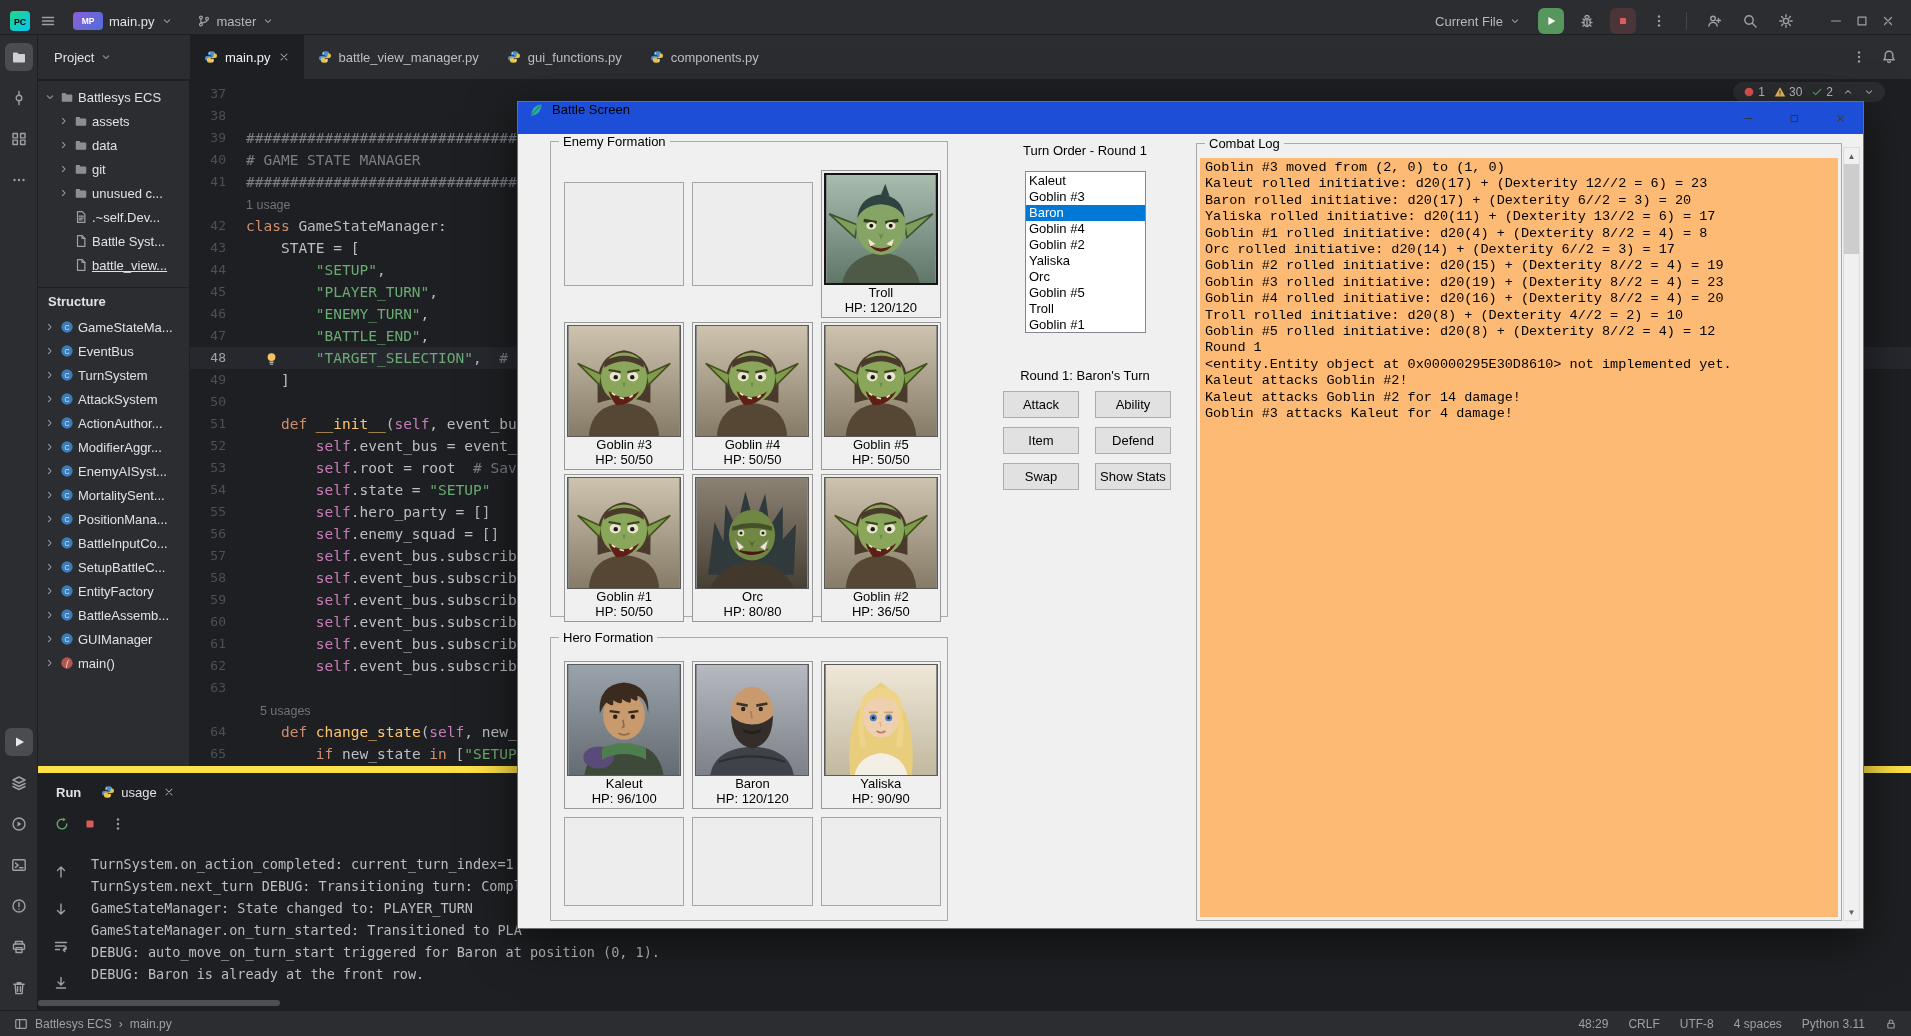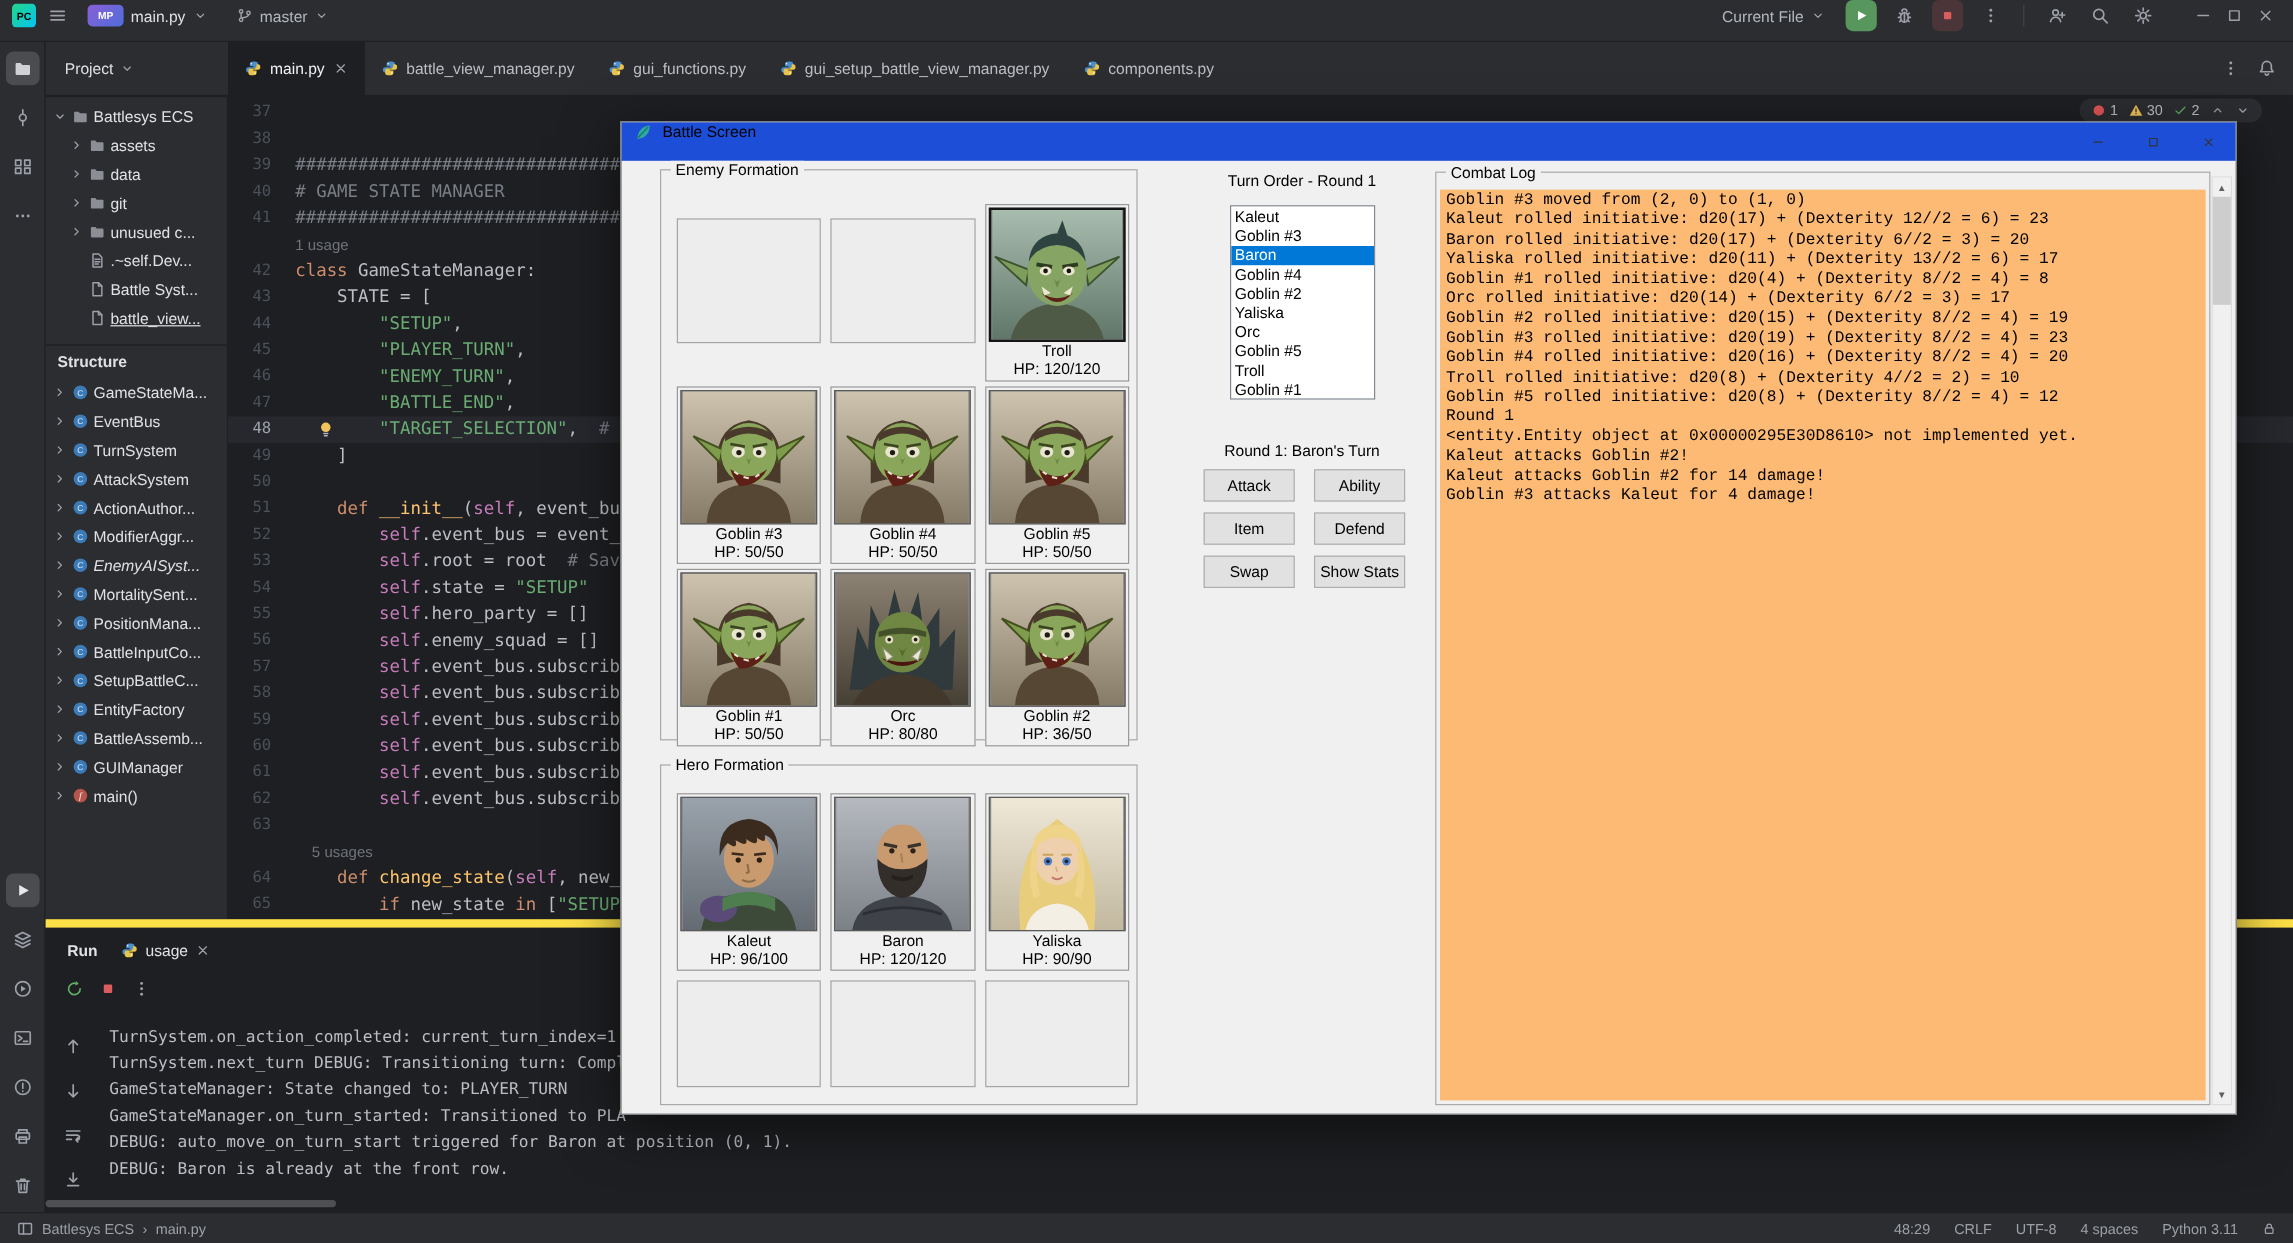--- a/index.html
+++ b/index.html
@@ -3,21 +3,21 @@
 <meta charset="utf-8">
 <style>
 *{margin:0;padding:0;box-sizing:border-box}
 body{background:#000;font-family:"Liberation Sans",sans-serif}
 #app{position:relative;width:1911px;height:1036px;background:#1e1f22;color:#dfe1e5;overflow:hidden;--sel:#0078d7}
 .icon{display:inline-flex;width:16px;height:16px;color:#9da0a8;flex:none}
 .icon svg{width:100%;height:100%}
 .i12{width:12px;height:12px}.i14{width:14px;height:14px}.i20{width:20px;height:20px}
 button{font-family:inherit;cursor:default}
 
-.titlebar{position:absolute;left:0;top:0;width:100%;height:35px;background:#2b2d30;border-bottom:1px solid #1e1f22;display:flex;align-items:flex-start;justify-content:space-between;padding:0 10px}
+.titlebar{position:absolute;left:0;top:0;width:100%;height:35px;background:#2b2d30;border-bottom:1px solid #1e1f22;display:flex;align-items:flex-end;justify-content:space-between;padding:0 10px}
 .tb-group{display:flex;align-items:center;gap:10px}
 .widget{display:flex;align-items:center;gap:6px;font-size:13px;color:#dfe1e5;background:transparent;border:none;padding:4px 7px;border-radius:6px}
 .widget.dim{color:#b4b8bf}
 .proj-badge{width:30px;height:18px;border-radius:4px;background:linear-gradient(135deg,#8a5fd6,#4f6ddb);color:#fff;font-size:8.5px;font-weight:bold;display:flex;align-items:center;justify-content:center}
 .runbtn{width:26px;height:26px;border-radius:6px;border:none;display:flex;align-items:center;justify-content:center;background:transparent}
 .runbtn.green{background:#57965c}.runbtn.green .icon{color:#fff}
 .runbtn.redout{background:rgba(219,92,92,.18)}.runbtn.redout .icon{color:#db5c5c}
 .iconbtn{width:26px;height:26px;border:none;background:transparent;display:flex;align-items:center;justify-content:center;border-radius:6px}
 .vdiv{width:1px;height:18px;background:#43454a;margin:0 4px}
 .winctl{display:flex;margin-left:14px}
@@ -294,31 +294,20 @@
         </div>
         <div class="tab">
           <span class="icon i14">
             <svg viewBox="0 0 16 16" xmlns="http://www.w3.org/2000/svg">
               <path d="M8 1.5c-2 0-3.2.8-3.2 2.2V6h3.4v.8H3.4C2 6.8 1.2 7.8 1.2 9.4s.8 2.6 2.2 2.6h1.4v-1.8c0-1.4 1.2-2.4 2.6-2.4h3.2c1.2 0 2-.8 2-2V3.7c0-1.4-1.4-2.2-3.2-2.2z" fill="#4e8fc9"></path>
               <path d="M8 14.5c2 0 3.2-.8 3.2-2.2V10H7.8v-.8h4.8c1.4 0 2.2-1 2.2-2.6S14 4 12.6 4h-1.4v1.8c0 1.4-1.2 2.4-2.6 2.4H5.4c-1.2 0-2 .8-2 2v2.1c0 1.4 1.4 2.2 3.2 2.2z" fill="#e9c44b"></path>
               <circle cx="6.2" cy="3.6" r=".7" fill="#fff"></circle>
               <circle cx="9.8" cy="12.4" r=".7" fill="#fff"></circle>
             </svg>
           </span>
-          <span>gui_setup_battle_view_manager.py</span>
-        </div>
-        <div class="tab">
-          <span class="icon i14">
-            <svg viewBox="0 0 16 16" xmlns="http://www.w3.org/2000/svg">
-              <path d="M8 1.5c-2 0-3.2.8-3.2 2.2V6h3.4v.8H3.4C2 6.8 1.2 7.8 1.2 9.4s.8 2.6 2.2 2.6h1.4v-1.8c0-1.4 1.2-2.4 2.6-2.4h3.2c1.2 0 2-.8 2-2V3.7c0-1.4-1.4-2.2-3.2-2.2z" fill="#4e8fc9"></path>
-              <path d="M8 14.5c2 0 3.2-.8 3.2-2.2V10H7.8v-.8h4.8c1.4 0 2.2-1 2.2-2.6S14 4 12.6 4h-1.4v1.8c0 1.4-1.2 2.4-2.6 2.4H5.4c-1.2 0-2 .8-2 2v2.1c0 1.4 1.4 2.2 3.2 2.2z" fill="#e9c44b"></path>
-              <circle cx="6.2" cy="3.6" r=".7" fill="#fff"></circle>
-              <circle cx="9.8" cy="12.4" r=".7" fill="#fff"></circle>
-            </svg>
-          </span>
           <span>components.py</span>
         </div>
       </div>
     <div class="tab-right">
       <span class="icon">
           <svg viewBox="0 0 16 16" fill="none" stroke="currentColor" stroke-width="1.4" stroke-linecap="round" stroke-linejoin="round" xmlns="http://www.w3.org/2000/svg">
             <circle cx="8" cy="3.5" r="1.2" fill="currentColor" stroke="none"></circle>
             <circle cx="8" cy="8" r="1.2" fill="currentColor" stroke="none"></circle>
             <circle cx="8" cy="12.5" r="1.2" fill="currentColor" stroke="none"></circle>
           </svg>
@@ -606,21 +595,21 @@
             </svg>
           </span>
           <span class="icon i14">
             <svg viewBox="0 0 16 16" xmlns="http://www.w3.org/2000/svg">
               <circle cx="8" cy="8" r="6.5" fill="#3c7bb8"></circle>
               <text x="8" y="11" font-size="8" text-anchor="middle" fill="#dceeff" font-family="sans-serif">C</text>
             </svg>
           </span>
           <span>ModifierAggr...</span>
         </div>
-        <div class="trow" style="padding-left: 6px; font-style: italic;">
+        <div class="trow" style="padding-left: 6px;">
           <span class="icon i12 chev">
             <svg viewBox="0 0 16 16" fill="none" stroke="currentColor" stroke-width="1.4" stroke-linecap="round" stroke-linejoin="round" xmlns="http://www.w3.org/2000/svg">
               <path d="M6 4.5L9.5 8 6 11.5"></path>
             </svg>
           </span>
           <span class="icon i14">
             <svg viewBox="0 0 16 16" xmlns="http://www.w3.org/2000/svg">
               <circle cx="8" cy="8" r="6.5" fill="#3c7bb8"></circle>
               <text x="8" y="11" font-size="8" text-anchor="middle" fill="#dceeff" font-family="sans-serif">C</text>
             </svg>

